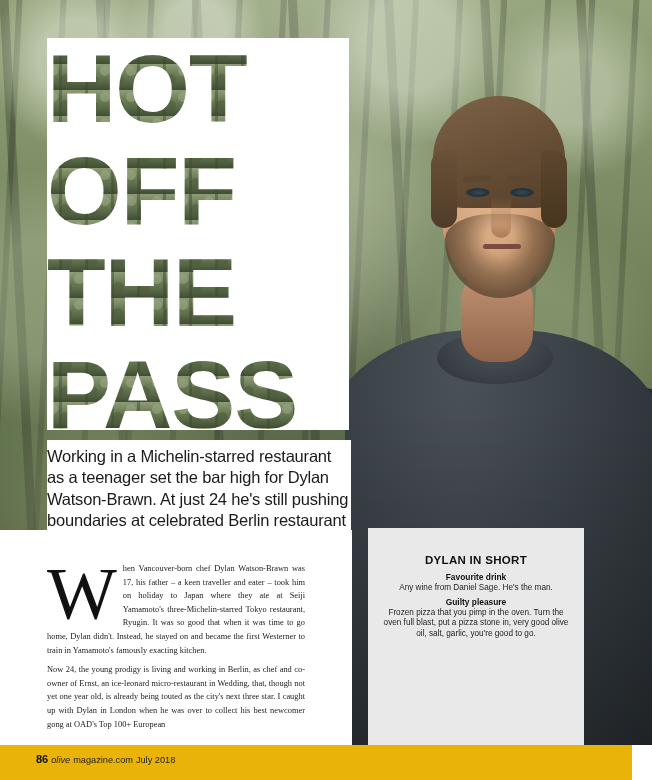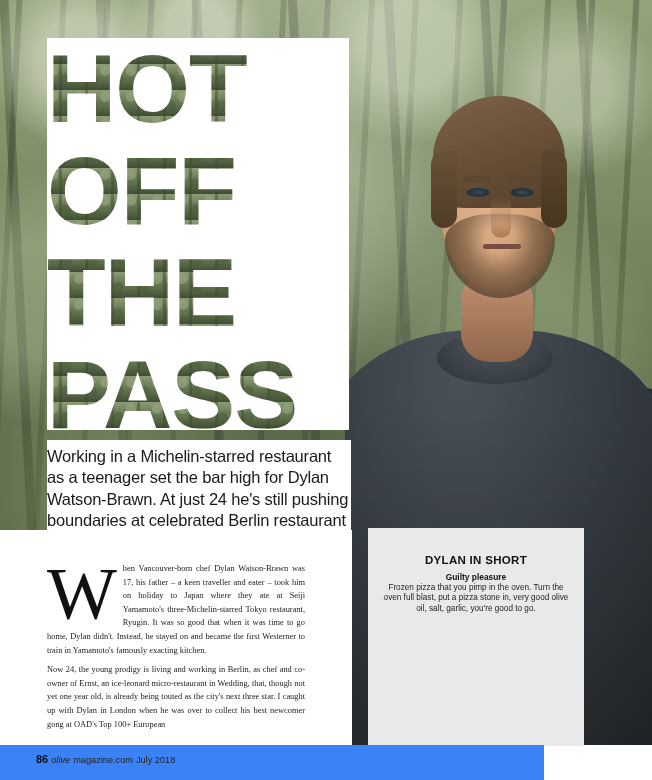--- a/index.html
+++ b/index.html
@@ -290,22 +290,22 @@
   .qa .a {
     font-size: 8.2px;
     color: #1d1d1d;
     line-height: 1.28;
   }
 
   
   .footer {
     position: absolute;
     left: 0; top: 745px;
-    width: 544px; height: 35px;
-    background: #3b82f6;
+    width: 632px; height: 35px;
+    background: #eab308;
     z-index: 9;
   }
   .folio {
     position: absolute;
     left: 36px; top: 8px;
     font-family: "Liberation Sans", sans-serif;
     font-size: 11px;
     font-weight: 700;
     color: #111;
   }
@@ -383,20 +383,24 @@
       <span class="dropcap">W</span>
       <p>hen Vancouver-born chef Dylan Watson-Brawn was 17, his father – a keen traveller and eater – took him on holiday to Japan where they ate at Seiji Yamamoto's three-Michelin-starred Tokyo restaurant, Ryugin. It was so good that when it was time to go home, Dylan didn't. Instead, he stayed on and became the first Westerner to train in Yamamoto's famously exacting kitchen.</p>
       <p>Now 24, the young prodigy is living and working in Berlin, as chef and co-owner of Ernst, an ice-leonard micro-restaurant in Wedding, that, though not yet one year old, is already being touted as the city's next three star. I caught up with Dylan in London when he was over to collect his best newcomer gong at OAD's Top 100+ European</p>
     </div>
   </div>
 
   <div class="shortbox">
     <h3>DYLAN IN SHORT</h3>
 
     <div class="qa">
+      <div class="q">Favourite drink</div>
+      <div class="a">Any wine from Daniel Sage. He's the man.</div>
+    </div>
+    <div class="qa">
       <div class="q">Guilty pleasure</div>
       <div class="a">Frozen pizza that you pimp in the oven. Turn the oven full blast, put a pizza stone in, very good olive oil, salt, garlic, you're good to go.</div>
     </div>
   </div>
 
   <div class="footer">
     <div class="folio">
       <span>86</span><span class="meta brand">olive</span><span class="meta">magazine.com</span><span class="meta">July 2018</span>
     </div>
   </div>

